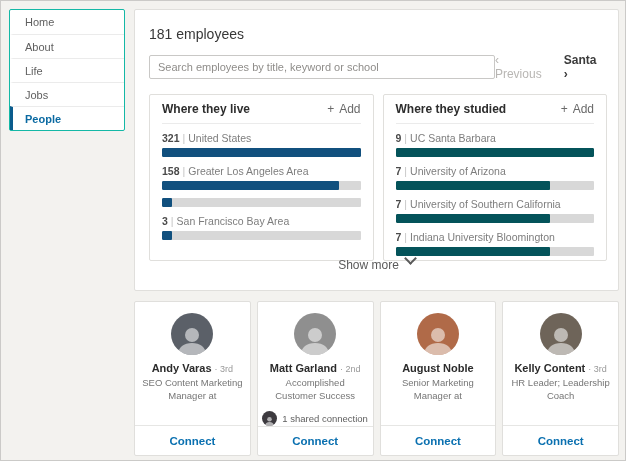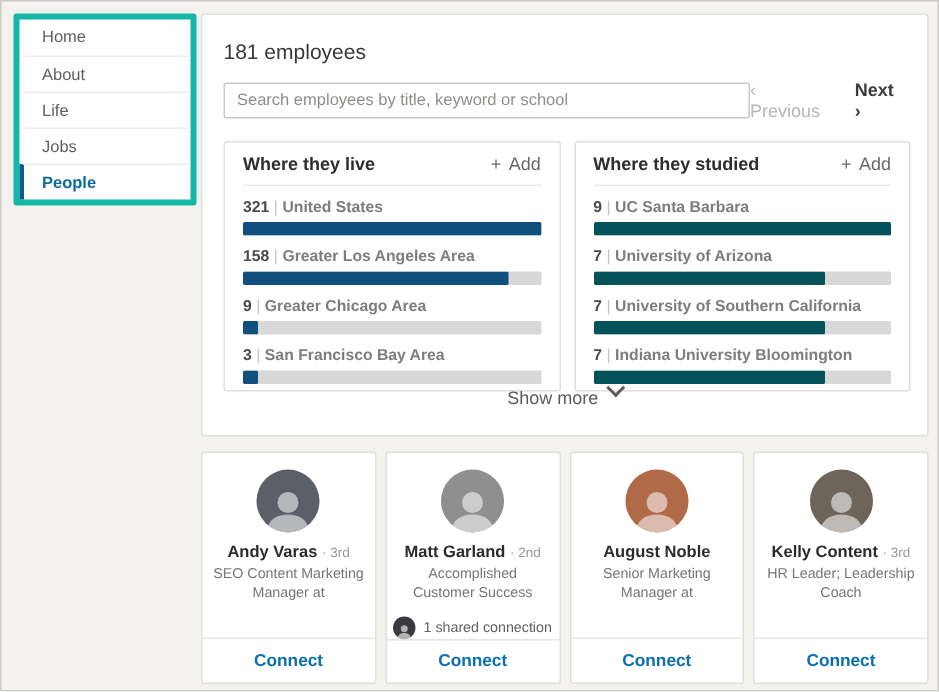--- a/index.html
+++ b/index.html
@@ -1,20 +1,20 @@
 <!DOCTYPE html>
 <html><head>
 <meta charset="utf-8">
 <style>
   html,body{margin:0;padding:0;}
   body{font-family:"Liberation Sans", sans-serif; -webkit-font-smoothing:antialiased;}
   .screen{position:relative;width:626px;height:461px;background:#f3f2ef;border:1px solid #cbcac8;box-sizing:border-box;overflow:hidden;}
 
   
-  .sidebar{position:absolute;left:8px;top:8px;width:114px;background:#fff;border:4px solid #14b8a6;border-radius:2px;}
+  .sidebar{position:absolute;left:8px;top:8px;width:114px;background:#fff;border:1px solid #14b8a6;border-radius:2px;}
   .side-item{height:24px;line-height:24px;padding-left:12px;font-size:11px;color:#5f5f5f;cursor:pointer;border-left:3px solid transparent;box-sizing:border-box;}
   .side-item + .side-item{border-top:1px solid #ebebeb;}
   .side-item.active{color:#0b6aa2;font-weight:bold;border-left:3px solid #0b5c8d;}
 
   
   .main{position:absolute;left:133px;top:8px;width:485px;height:282px;background:#fff;border:1px solid #e0dfdc;border-radius:2px;box-sizing:border-box;padding:14px 11px 0 14px;}
   .emp-title{font-size:14px;color:#373737;margin:2px 0 11px;font-weight:normal;}
   .search-row{display:flex;align-items:center;}
   .search-input{width:352px;height:24px;border:1px solid #c9c8c6;border-radius:2px;font-size:11px;padding:0 8px;color:#333;box-sizing:border-box;outline:none;background:#fff;}
   .search-input::placeholder{color:#8f8d8a;}
@@ -25,21 +25,21 @@
   
   .charts{display:flex;gap:9px;margin-top:13px;border-radius:10px;}
   .chart-card{width:226px;height:167px;border:1px solid #e0dfdc;border-radius:2px;box-sizing:border-box;padding:0 12px;overflow:hidden;background:#fff;}
   .chart-head{display:flex;height:28px;align-items:center;border-bottom:1px solid #ebebeb;font-size:12px;}
   .chart-title{font-weight:bold;color:#2d2d2d;}
   .add-btn{margin-left:auto;color:#696969;cursor:pointer;display:flex;gap:5px;align-items:center;}
   .facet-row{margin-top:8px;}
   .facet-line{font-size:10.5px;white-space:nowrap;overflow:hidden;}
   .f-count{font-weight:bold;color:#4a4a4a;}
   .f-sep{color:#c4c4c4;margin:0 3px;}
-  .f-label{color:#7d7d7d;font-weight:bold;}
+  .f-label{color:#7d7d7d;}
   .track{height:9px;background:#d8d8d8;border-radius:1px;margin-top:4px;overflow:hidden;}
   .fill{height:100%;border-radius:1px;}
 
   .show-more-row{position:absolute;left:0;right:0;bottom:6px;height:26px;display:flex;justify-content:center;gap:7px;font-size:12px;color:#5a5a5a;cursor:pointer;}
   .chev{width:7px;height:7px;border-right:2px solid #5a5a5a;border-bottom:2px solid #5a5a5a;transform:rotate(45deg);margin-top:-4px;}
 
   
   .people{position:absolute;left:133px;top:300px;width:485px;display:flex;gap:6px;}
   .person-card{flex:1;height:155px;background:#fff;border:1px solid #e0dfdc;border-radius:2px;display:flex;flex-direction:column;align-items:center;box-sizing:border-box;min-width:0;}
   .avatar{width:42px;height:42px;border-radius:50%;margin-top:11px;display:flex;align-items:flex-end;justify-content:center;overflow:hidden;flex:none;}
@@ -65,21 +65,21 @@
     <div class="side-item active">People</div>
   </nav>
 
   <section class="main">
     <h1 class="emp-title">181 employees</h1>
 
     <div class="search-row">
       <input class="search-input" type="text" placeholder="Search employees by title, keyword or school" style="">
       <div class="pager">
         <span class="prev"><span>‹</span> <span>Previous</span></span>
-        <span class="next"><span>Next</span> <span>›</span></span>
+        <span class="next"><span>Santa</span> <span>›</span></span>
       </div>
     </div>
 
     <div class="charts">
 
       <div class="chart-card">
         <div class="chart-head">
           <span class="chart-title">Where they live</span>
           <span class="add-btn">
               <span>+</span>
@@ -92,21 +92,20 @@
               <div class="fill" style="width: 100%; background: rgb(17, 80, 126);"></div>
             </div>
         </div>
         <div class="facet-row">
           <div class="facet-line"><span class="f-count">158</span><span class="f-sep">|</span><span class="f-label">Greater Los Angeles Area</span></div>
           <div class="track">
               <div class="fill" style="width: 89.2655%; background: rgb(17, 80, 126);"></div>
             </div>
         </div>
         <div class="facet-row">
-          <div class="facet-line"><span class="f-count">9</span><span class="f-sep">|</span><span class="f-label">Greater Chicago Area</span></div>
           <div class="track">
               <div class="fill" style="width: 5.08475%; background: rgb(17, 80, 126);"></div>
             </div>
         </div>
         <div class="facet-row">
           <div class="facet-line"><span class="f-count">3</span><span class="f-sep">|</span><span class="f-label">San Francisco Bay Area</span></div>
           <div class="track">
               <div class="fill" style="width: 4.8%; background: rgb(17, 80, 126);"></div>
             </div>
         </div>

